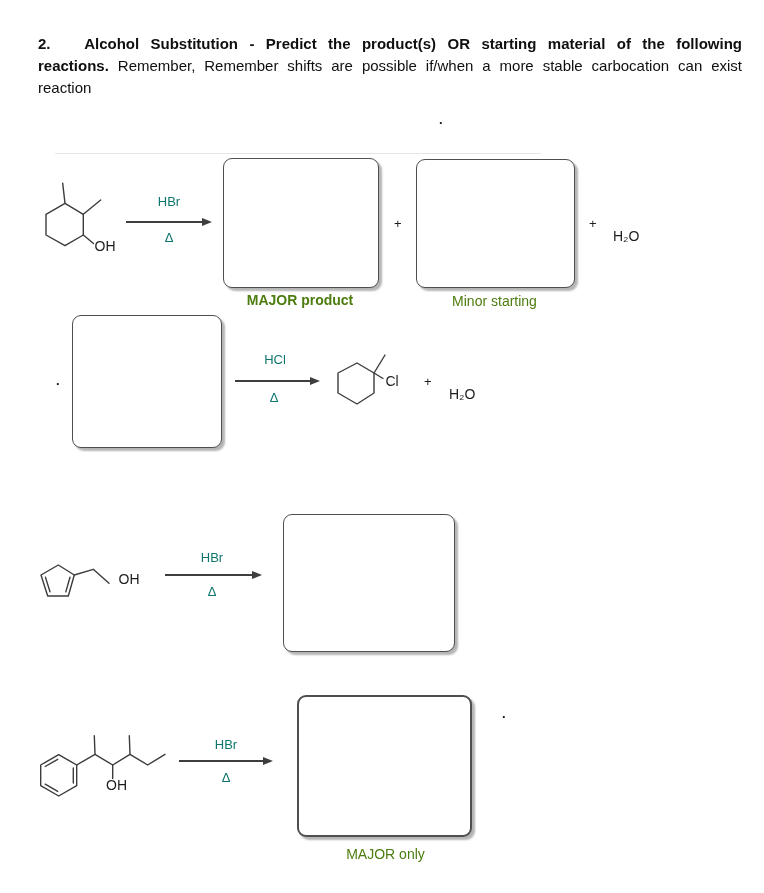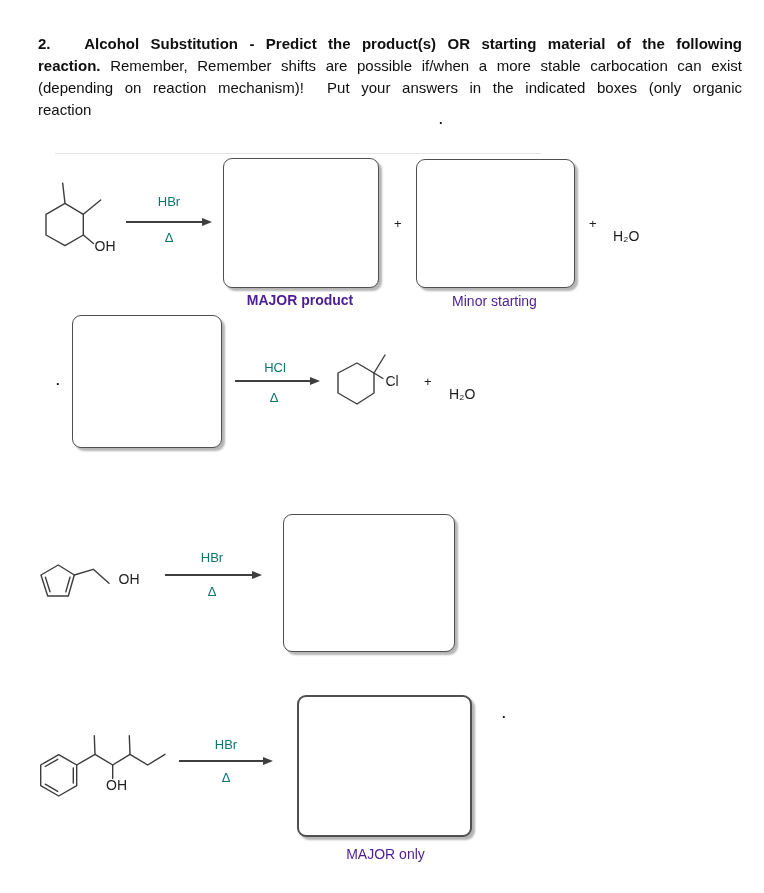--- a/index.html
+++ b/index.html
@@ -10,21 +10,21 @@
   .header{position:absolute;left:38px;top:33px;width:704px;font-size:15px;line-height:22px;color:#0f0f0f;}
   .hline{white-space:pre-wrap;}
   .just{text-align:justify;text-align-last:justify;}
   .bold{font-weight:bold;}
 
   
   .answer-box{position:absolute;background:#fff;border:1.6px solid #4f4f4f;border-radius:9px;
               box-shadow:3px 3px 2px rgba(120,120,120,.55);}
 
   
-  .caption{position:absolute;font-size:14px;text-align:center;color:#4c1d95;}
+  .caption{position:absolute;font-size:14px;text-align:center;color:#4d7c0f;}
 
   
   .arrow{position:absolute;height:8px;}
   .arrow .shaft{position:absolute;left:0;right:8px;top:3.4px;height:1.4px;background:#3e3e3e;}
   .arrow .head{position:absolute;right:0;top:0;width:0;height:0;
                border-left:10px solid #3e3e3e;border-top:4px solid transparent;border-bottom:4px solid transparent;}
 
   .reagent{position:absolute;font-size:13px;color:#0f766e;transform:translateX(-50%);white-space:nowrap;}
   .plus{position:absolute;font-size:13px;color:#1d1d1d;}
   .formula{position:absolute;font-size:14px;color:#1d1d1d;margin-top:12px;}
@@ -36,22 +36,21 @@
   svg.struct path{stroke:#3c3c3c;stroke-width:1.4;fill:none;stroke-linejoin:round;stroke-linecap:round;}
   svg.struct text{font-family:"Liberation Sans",sans-serif;font-size:14px;fill:#1d1d1d;}
 </style>
 </head>
 <body>
 
 <div class="page">
 
   <div class="header">
     <div class="hline just bold">2.   Alcohol Substitution - Predict the product(s) OR starting material of the following</div>
-    <div class="hline just"><span class="bold">reaction.</span><span> Remember, Remember shifts are possible if/when a more stable carbocation can exist</span></div>
-    <div class="hline just">(depending on reaction mechanism)!  Put your answers in the indicated boxes (only organic</div>
+    <div class="hline just"><span class="bold">reactions.</span><span> Remember, Remember shifts are possible if/when a more stable carbocation can exist</span></div>
     <div class="hline">reaction</div>
   </div>
   <span class="dot" style="left:439px;top:112px;">.</span>
   <div class="faint-rule"></div>
 
   <svg class="struct" style="left:30px;top:175px;" width="100" height="85" viewBox="0 0 100 85" role="img">
     <path d="M35,28.3 L53.3,39.3 L53.3,60 L35,70.7 L16,60 L16,39.3 Z"></path>
     <path d="M35,28.3 L32.7,8.3"></path>
     <path d="M53.3,39.3 L70.7,25"></path>
     <path d="M53.3,60 L63.5,68.5"></path>
@@ -77,21 +76,21 @@
   <span class="formula" style="left:613px;top:216px;">H₂O</span>
 
   <span class="dot" style="left:56px;top:373px;">.</span>
 
   <div class="answer-box" style="left:72px;top:315px;width:148px;height:131px;"></div>
 
   <div class="arrow" style="left:235px;top:377px;width:85px;">
     <div class="shaft"></div>
     <div class="head"></div>
   </div>
-  <span class="reagent" style="left:275px;top:352px;margin-top:8px;">HCl</span>
+  <span class="reagent" style="left:275px;top:352px;">HCl</span>
   <span class="reagent" style="left:274px;top:390px;">Δ</span>
 
   <svg class="struct" style="left:330px;top:345px;" width="90" height="70" viewBox="0 0 90 70" role="img">
     <path d="M44,28 L27,18 L8,28 L8,48 L27,59 L44,48 Z"></path>
     <path d="M44,28 L55,10"></path>
     <path d="M44,28 L53,33.5"></path>
     <text x="55.5" y="41">Cl</text>
   </svg>
 
   <span class="plus" style="left:424px;top:374px;">+</span>

